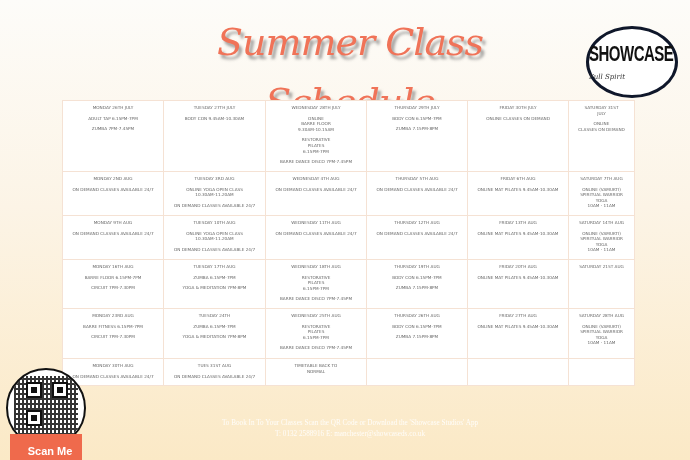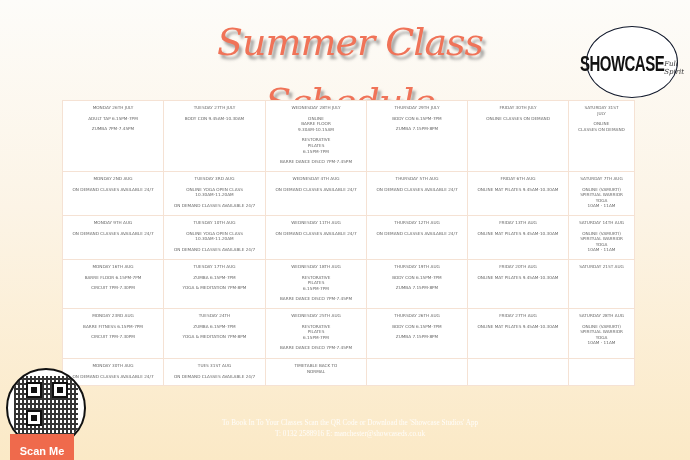--- a/index.html
+++ b/index.html
@@ -13,23 +13,23 @@
     text-align:center;
     font-family: "DejaVu Serif", serif; font-style: italic;
     font-size:38px; letter-spacing:-1px;
     color:#f07358;
     text-shadow: 3px 4px 3px rgba(90,90,90,0.55);
     line-height:60px;
   }
   .logo {
     position:absolute; left:586px; top:26px; width:92px; height:72px;
     border-radius:50%;
-    border:1px solid #0f172a;
+    border:3px solid #0f172a;
     background:#ffffff;
-    display:flex; flex-direction:row; align-items:center; justify-content:center;
+    display:flex; flex-direction:column; align-items:flex-start; justify-content:center;
     box-sizing:border-box;
   }
   .logo-main { font-family:"Liberation Sans", sans-serif; font-weight:bold; font-size:15px; color:#111; letter-spacing:-0.5px; transform:scaleY(1.5); }
   .logo-sub { font-family:"DejaVu Serif", serif; font-style:italic; font-size:7px; color:#333; margin-top:12px; }
   .schedule {
     position:absolute; left:62px; top:100px; width:572px; height:285px;
     border-collapse:collapse; background:#ffffff; table-layout:fixed;
   }
   .schedule td {
     border:1.5px solid #f5e2d4; vertical-align:top; text-align:center;
@@ -54,21 +54,21 @@
     background:
       repeating-linear-gradient(90deg, #111 0 2px, transparent 2px 4px),
       repeating-linear-gradient(0deg, #111 0 2px, #fff 2px 5px);
     opacity:0.85;
   }
   .qr-finder { position:absolute; width:12px; height:12px; border:2px solid #111; background:#fff; }
   .qr-finder::after { content:""; position:absolute; left:3px; top:3px; width:6px; height:6px; background:#111; }
   .scan-btn {
     position:absolute; left:4px; top:66px; width:64px; height:26px;
     background:#ef6a4c; color:#fff; font-family:"Liberation Sans", sans-serif;
-    font-weight:bold; font-size:11px; text-align:center; line-height:34px;
+    font-weight:bold; font-size:11px; text-align:center; line-height:34px;padding-left:8px;
   }
 </style>
 </head>
 <body>
 
 <div class="title">Summer Class Schedule</div>
 
 <div class="logo">
   <div class="logo-main">SHOWCASE</div>
   <div class="logo-sub">Full Spirit</div>

